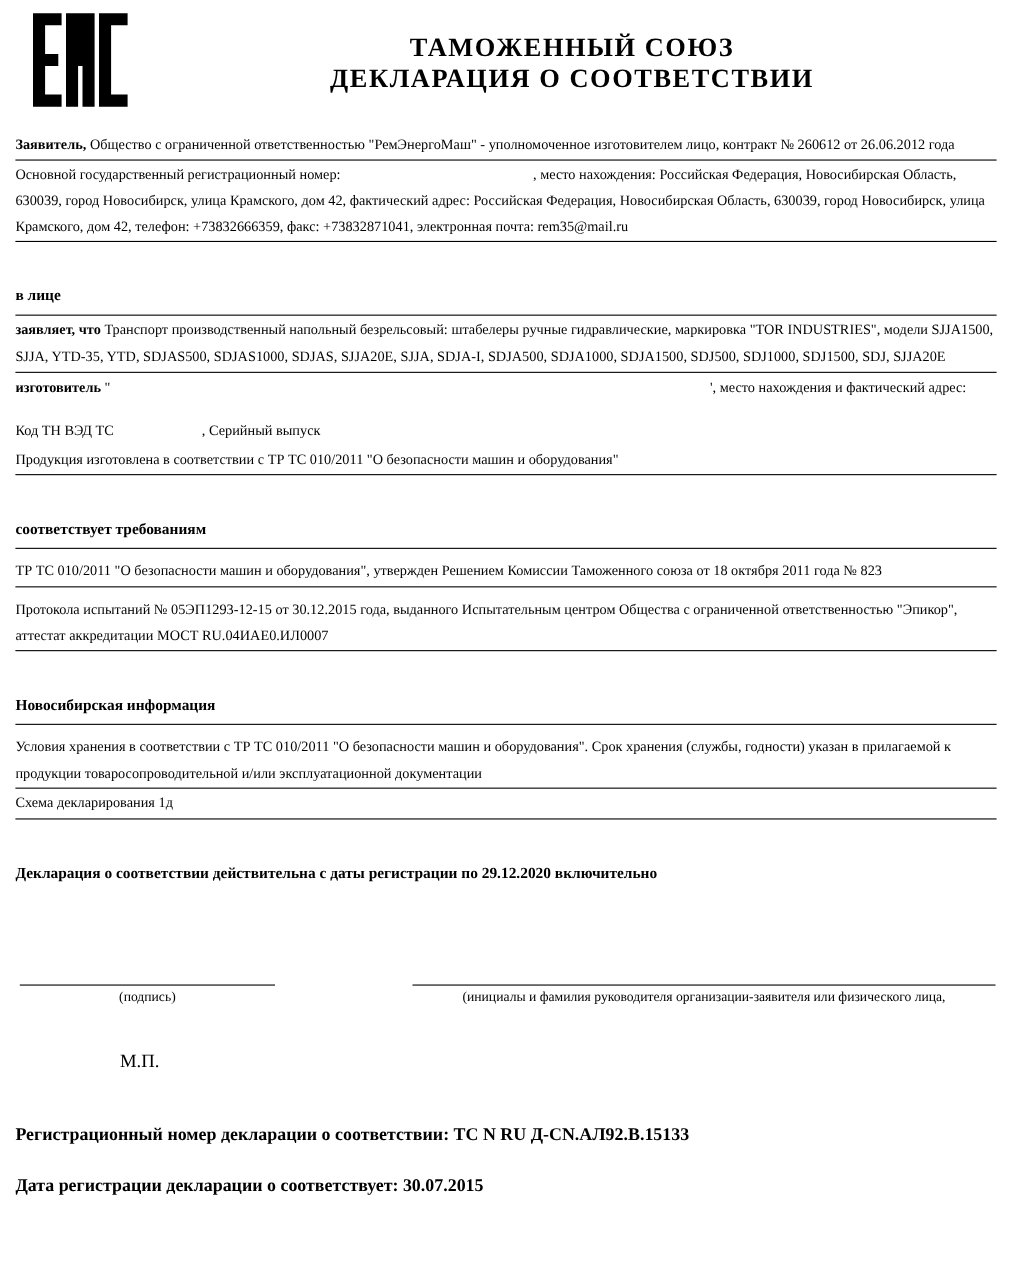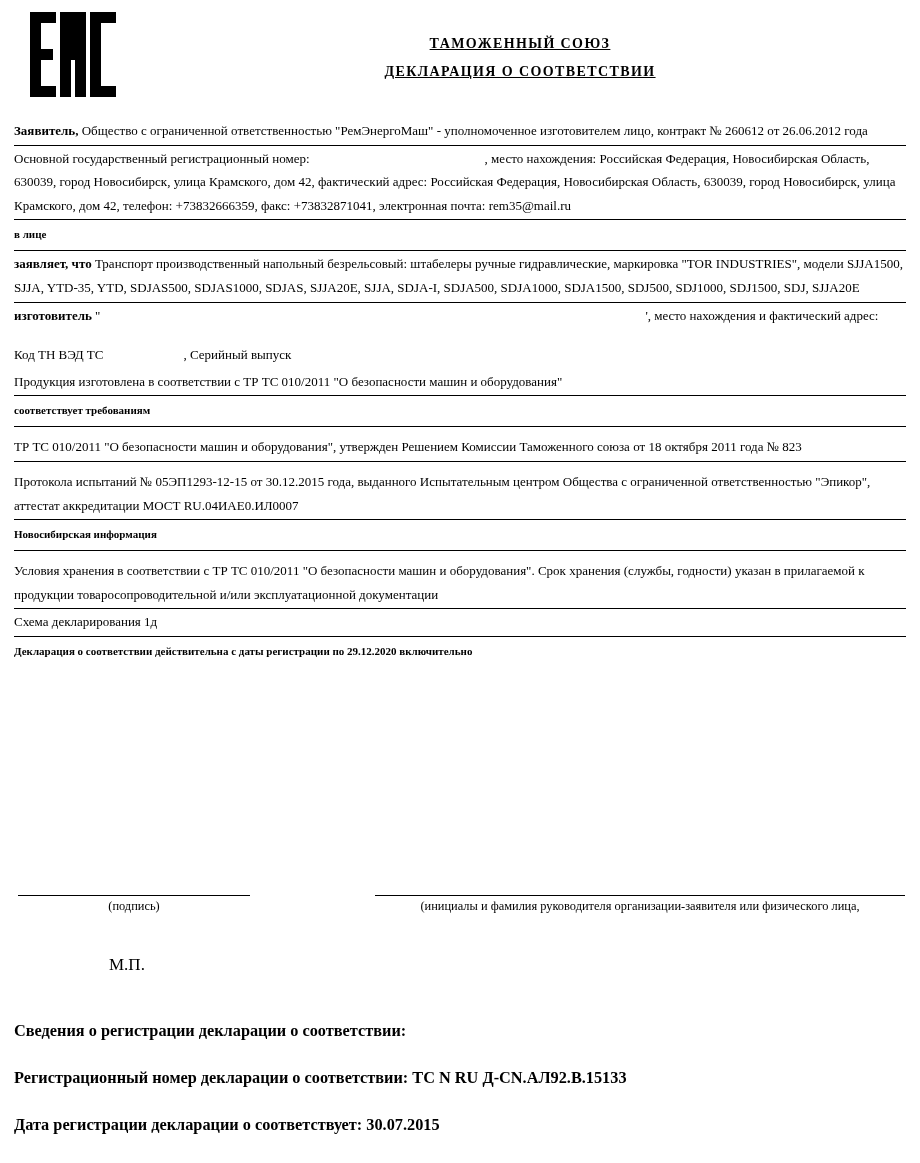--- a/index.html
+++ b/index.html
@@ -39,25 +39,24 @@
   .title-block {
     position: absolute;
     left: 140px;
     top: 30px;
     width: 760px;
     text-align: center;
   }
   .title-line {
     font-family: "Liberation Serif", "DejaVu Serif", serif;
     font-weight: bold;
-    font-size: 14px;
+    font-size: 24px;
     letter-spacing: 1.4px;
     line-height: 28px;
     white-space: nowrap;
-    text-decoration: underline;
   }
 
   
   .body-area {
     position: absolute;
     left: 14px;
     top: 118px;
     width: 892px;
   }
   .row {
@@ -76,24 +75,25 @@
     font-weight: bold;
   }
   .blank {
     display: inline-block;
   }
   .blank-ogrn { width: 175px; }
   .blank-maker { width: 545px; }
   .blank-code  { width: 80px; }
 
   .sect-head {
-    font-size: 11px;
+    font-size: 14px;
     line-height: 22px;
     font-weight: bold;
     padding: 2px 0 3px 0;
+    margin-top: 36px;
   }
   .spacer-sm { height: 7px; }
   .spacer-md { height: 13px; }
 
   
   .sign-area {
     position: absolute;
     left: 0;
     top: 845px;
     width: 767px;
@@ -236,20 +236,19 @@
     <div class="sig-cap sig-cap-1">(подпись)</div>
 
     <div class="sig-cap sig-cap-2">
       <div>(инициалы и фамилия руководителя организации-заявителя или физического лица,</div>
     </div>
 
     <div class="stamp">М.П.</div>
   </div>
 
   <div class="reg-area">
-    <div class="reg-line">Сведения о регистрации декларации о соответствии:</div>
 
     <div class="reg-line"><span>Регистрационный номер декларации о соответствии: </span><span>ТС N RU Д-CN.АЛ92.В.15133</span></div>
 
     <div class="reg-line last"><span>Дата регистрации декларации о соответствует: </span><span>30.07.2015</span></div>
   </div>
 
 </div>
 
 </body></html>

